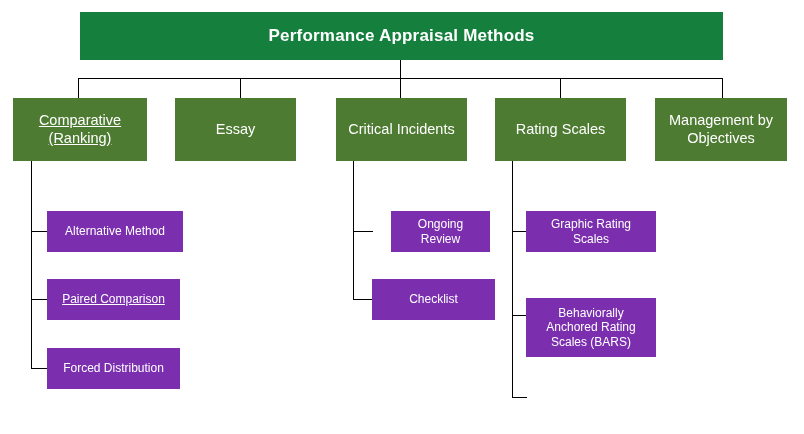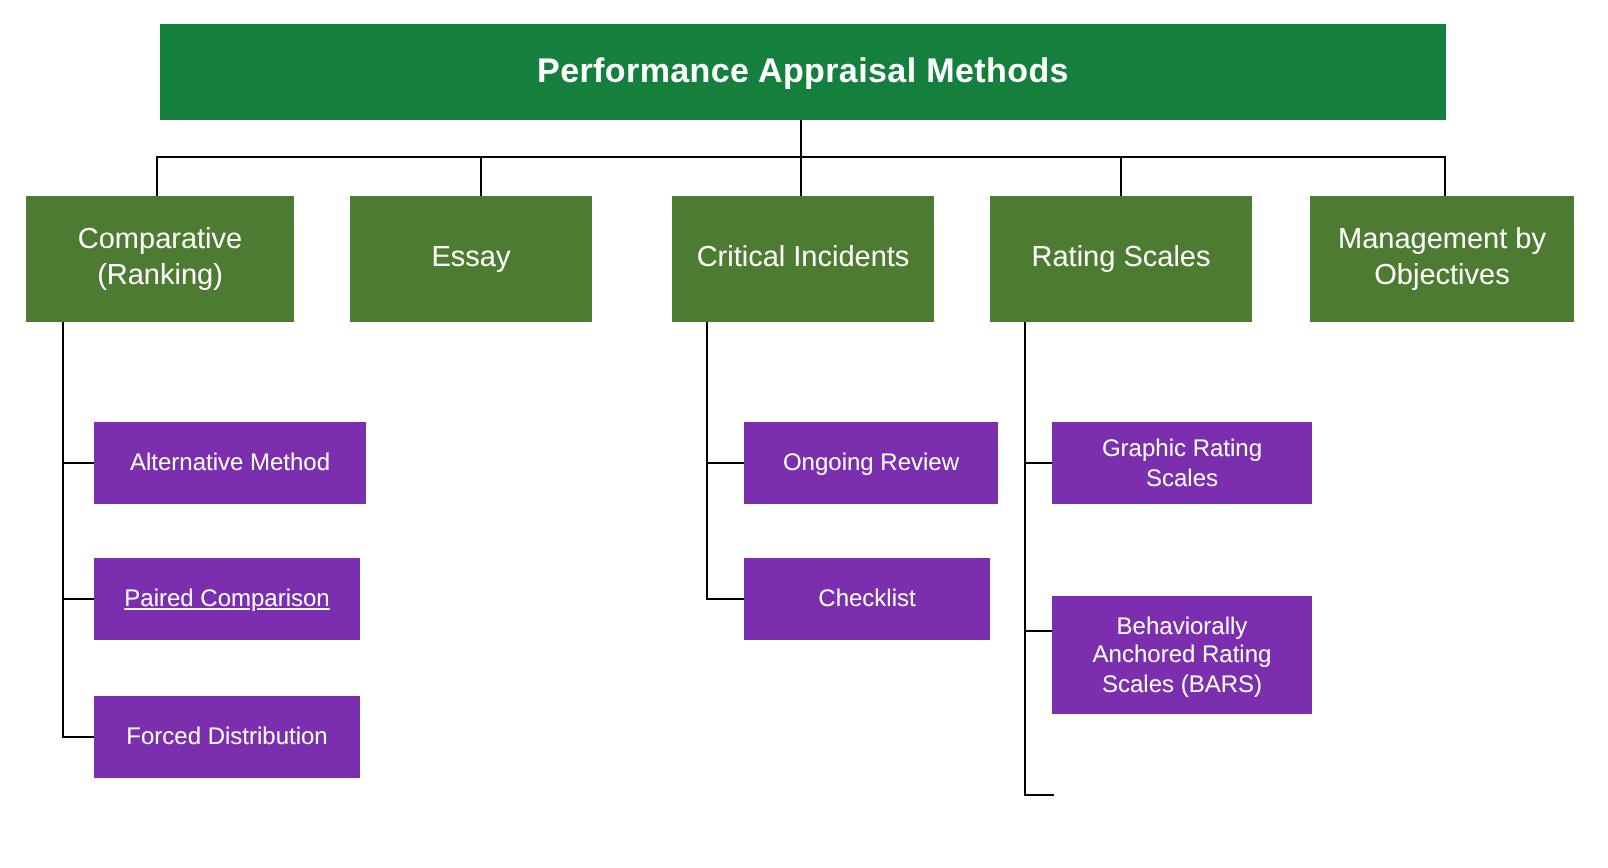--- a/index.html
+++ b/index.html
@@ -65,21 +65,21 @@
   <div class="connector v" style="left:400px; top:60px; height:19px;"></div>
 
   <div class="connector h" style="left:78px; top:78px; width:645px;"></div>
 
   <div class="connector v" style="left:78px; top:78px; height:21px;"></div>
   <div class="connector v" style="left:240px; top:78px; height:21px;"></div>
   <div class="connector v" style="left:400px; top:78px; height:21px;"></div>
   <div class="connector v" style="left:560px; top:78px; height:21px;"></div>
   <div class="connector v" style="left:722px; top:78px; height:21px;"></div>
 
-  <div class="node node-branch" style="left:13px; top:98px; width:134px; height:63px;">Comparative
+  <div class="node node-branch" style="left:13px; top:98px; width:134px; height:63px;text-decoration:underline;">Comparative
 (Ranking)</div>
 
   <div class="node node-branch" style="left:175px; top:98px; width:121px; height:63px;">Essay</div>
 
   <div class="node node-branch" style="left:336px; top:98px; width:131px; height:63px;">Critical Incidents</div>
 
   <div class="node node-branch" style="left:495px; top:98px; width:131px; height:63px;">Rating Scales</div>
 
   <div class="node node-branch" style="left:655px; top:98px; width:132px; height:63px;">Management by
 Objectives</div>
@@ -92,21 +92,21 @@
   <div class="node node-leaf" style="left:47px; top:211px; width:136px; height:41px;">Alternative Method</div>
 
   <div class="node node-leaf" style="left:47px; top:279px; width:133px; height:41px;text-decoration:underline;">Paired Comparison</div>
 
   <div class="node node-leaf" style="left:47px; top:348px; width:133px; height:41px;">Forced Distribution</div>
 
   <div class="connector v" style="left:353px; top:161px; height:139px;"></div>
   <div class="connector h" style="left:353px; top:231px; width:20px;"></div>
   <div class="connector h" style="left:353px; top:299px; width:20px;"></div>
 
-  <div class="node node-leaf" style="left:372px; top:211px; width:127px; height:41px;">Ongoing Review</div>
+  <div class="node node-leaf" style="left:391px; top:211px; width:99px; height:41px;">Ongoing Review</div>
 
   <div class="node node-leaf" style="left:372px; top:279px; width:123px; height:41px;">Checklist</div>
 
   <div class="connector v" style="left:512px; top:161px; height:236px;"></div>
   <div class="connector h" style="left:512px; top:231px; width:15px;"></div>
   <div class="connector h" style="left:512px; top:315px; width:15px;"></div>
   <div class="connector h" style="left:512px; top:397px; width:15px;"></div>
 
   <div class="node node-leaf" style="left:526px; top:211px; width:130px; height:41px;">Graphic Rating
 Scales</div>

